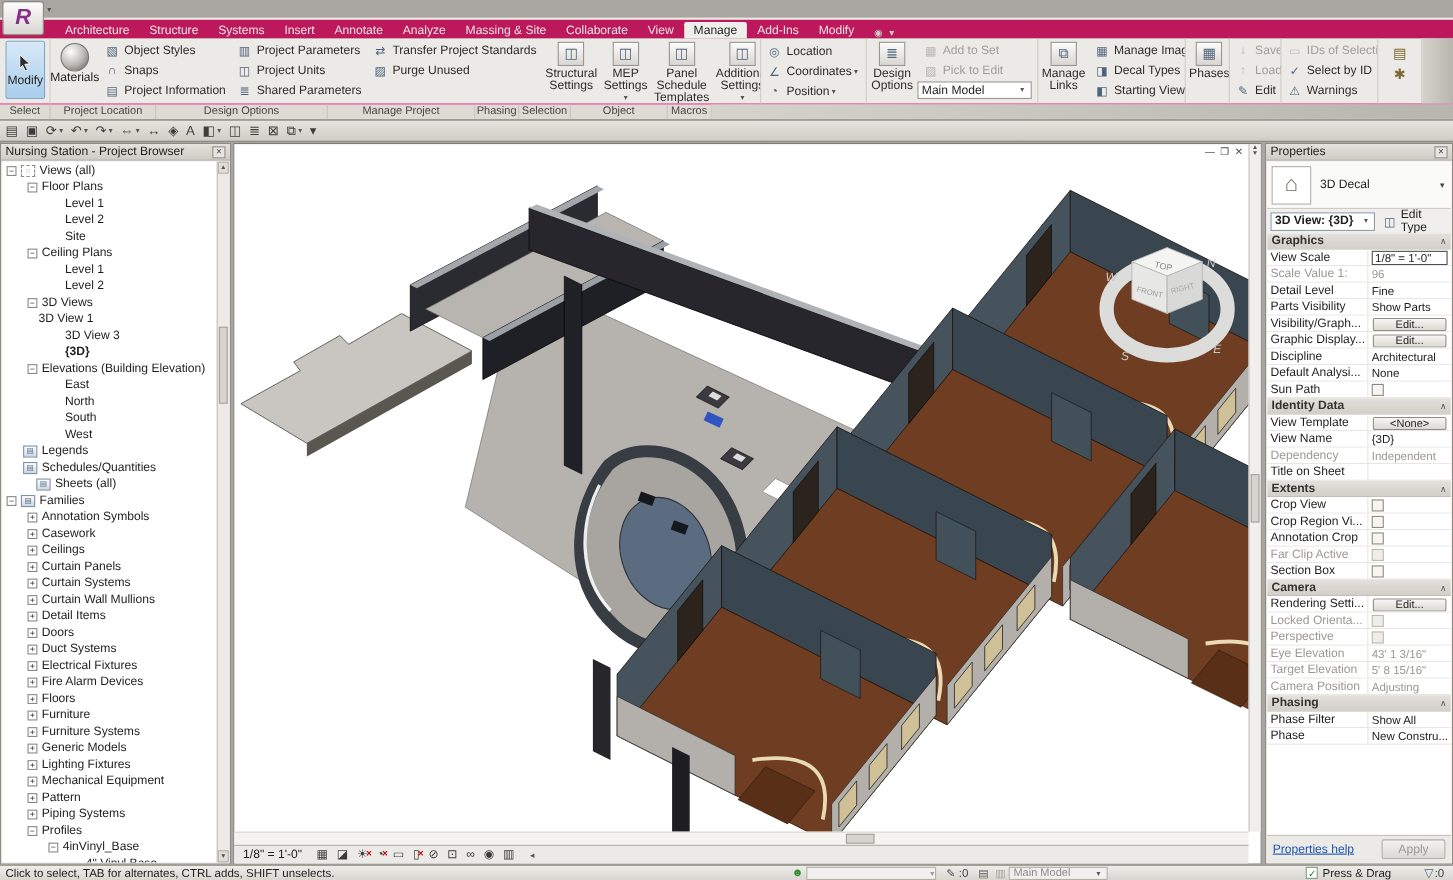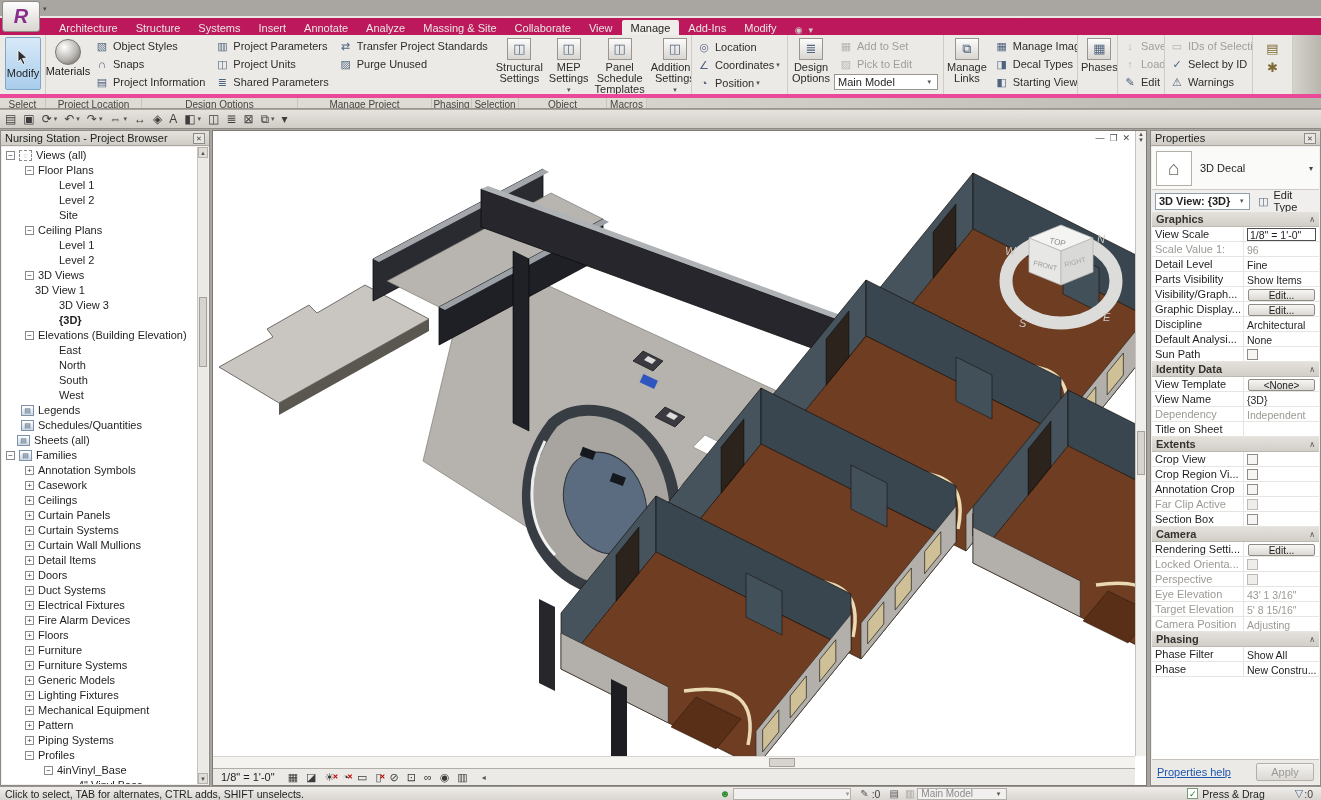--- a/index.html
+++ b/index.html
@@ -25,21 +25,21 @@
   #tabrow{position:absolute;left:0;top:18px;width:1321px;height:17px;background:#be185d;display:flex;align-items:flex-end;padding-left:50px}
   .tab{color:#e8e6e2;padding:2px 9px 1px;white-space:nowrap}
   .tab.active{background:#f0eeea;color:#1e1e1e;border-radius:2px 2px 0 0}
   #tab-extra{margin-left:6px;color:#cfccc6;display:flex;align-items:center}
   #tab-extra span{margin:0 3px;font-size:9px}
 
   
   #ribbon{position:absolute;left:0;top:35px;width:1321px;height:74px;background:#eceae6;border-bottom:1px solid #98948d}
   #rpanels{display:flex;height:59px}
   .rpanel{border-right:1px solid #cfccc6;overflow:hidden;position:relative}
-  #rfooters{display:flex;height:14px;background:#dedbd5;border-top:4px solid #ec4899}
+  #rfooters{display:flex;height:14px;background:#dedbd5;border-top:1px solid #ec4899}
   .rfoot{border-right:1px solid #c8c4be;text-align:center;font-size:10px;color:#47453f;line-height:14px;white-space:nowrap;overflow:hidden}
   .wSel{width:46px}.wSet{width:646px}.wLoc{width:96px}.wDopt{width:156px}.wMproj{width:134px}.wPha{width:40px}.wSelc{width:47px}.wInq{width:88px}.wMac{width:40px}
   .wFill{flex:1;border-right:none;background:linear-gradient(90deg,#d6d3cd,#b8b4ae)}
 
   #modify-btn{margin:2px 5px;width:36px;height:53px;background:linear-gradient(#d8e9f8,#a9cdec);border:1px solid #7ea6c9;border-radius:2px;display:flex;flex-direction:column;align-items:center;justify-content:center}
   #modify-btn span{margin-top:2px}
   #settings-flex{display:flex;height:100%}
   #materials-btn{width:44px;display:flex;flex-direction:column;align-items:center;padding-top:4px}
   #materials-ico{width:26px;height:26px;border-radius:13px;background:radial-gradient(circle at 35% 30%,#ffffff,#b9b6b1 55%,#5d5a55);border:1px solid #777}
   .rcols{display:flex}
@@ -507,21 +507,21 @@
       <div class="trow" style="padding-left: 4px;">
         <span style="width: 15px; flex: 0 0 auto;"></span>
         <span class="ticon">▤</span>
         <span class="tlabel">Legends</span>
       </div>
       <div class="trow" style="padding-left: 4px;">
         <span style="width: 15px; flex: 0 0 auto;"></span>
         <span class="ticon">▤</span>
         <span class="tlabel">Schedules/Quantities</span>
       </div>
-      <div class="trow" style="padding-left: 0;">
+      <div class="trow" style="padding-left: 16px;">
         <span style="width: 15px; flex: 0 0 auto;"></span>
         <span class="ticon">▤</span>
         <span class="tlabel">Sheets (all)</span>
       </div>
       <div class="trow" style="padding-left: 4px;">
         <span class="toggle">−</span>
         <span class="ticon">▤</span>
         <span class="tlabel">Families</span>
       </div>
       <div class="trow" style="padding-left: 23px;">
@@ -833,21 +833,21 @@
       </div>
       <div class="prow">
         <span class="plabel">Detail Level</span>
         <span class="pvalcell">
           <span class="pval">Fine</span>
         </span>
       </div>
       <div class="prow">
         <span class="plabel">Parts Visibility</span>
         <span class="pvalcell">
-          <span class="pval">Show Items</span>
+          <span class="pval">Show Parts</span>
         </span>
       </div>
       <div class="prow">
         <span class="plabel">Visibility/Graph...</span>
         <span class="pvalcell">
           <span class="pbtn">Edit...</span>
         </span>
       </div>
       <div class="prow">
         <span class="plabel">Graphic Display...</span>

